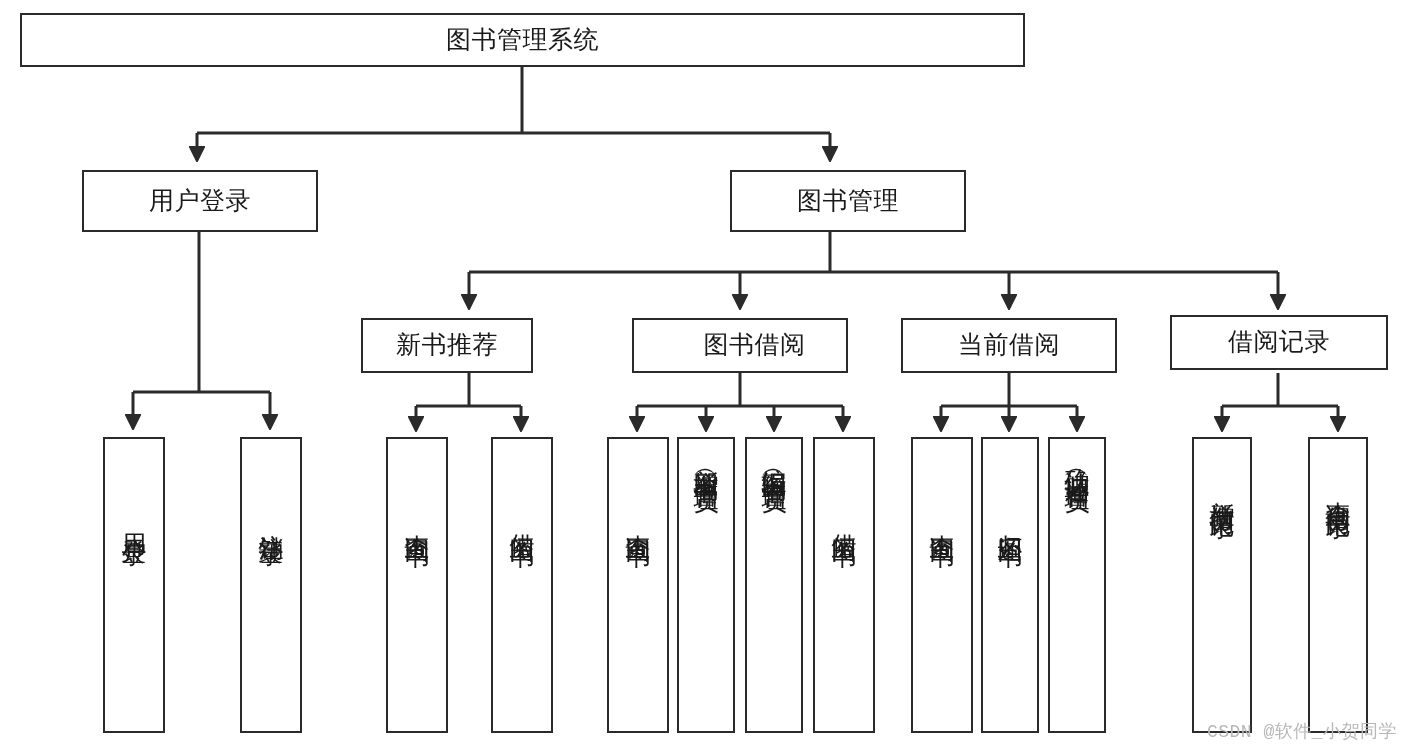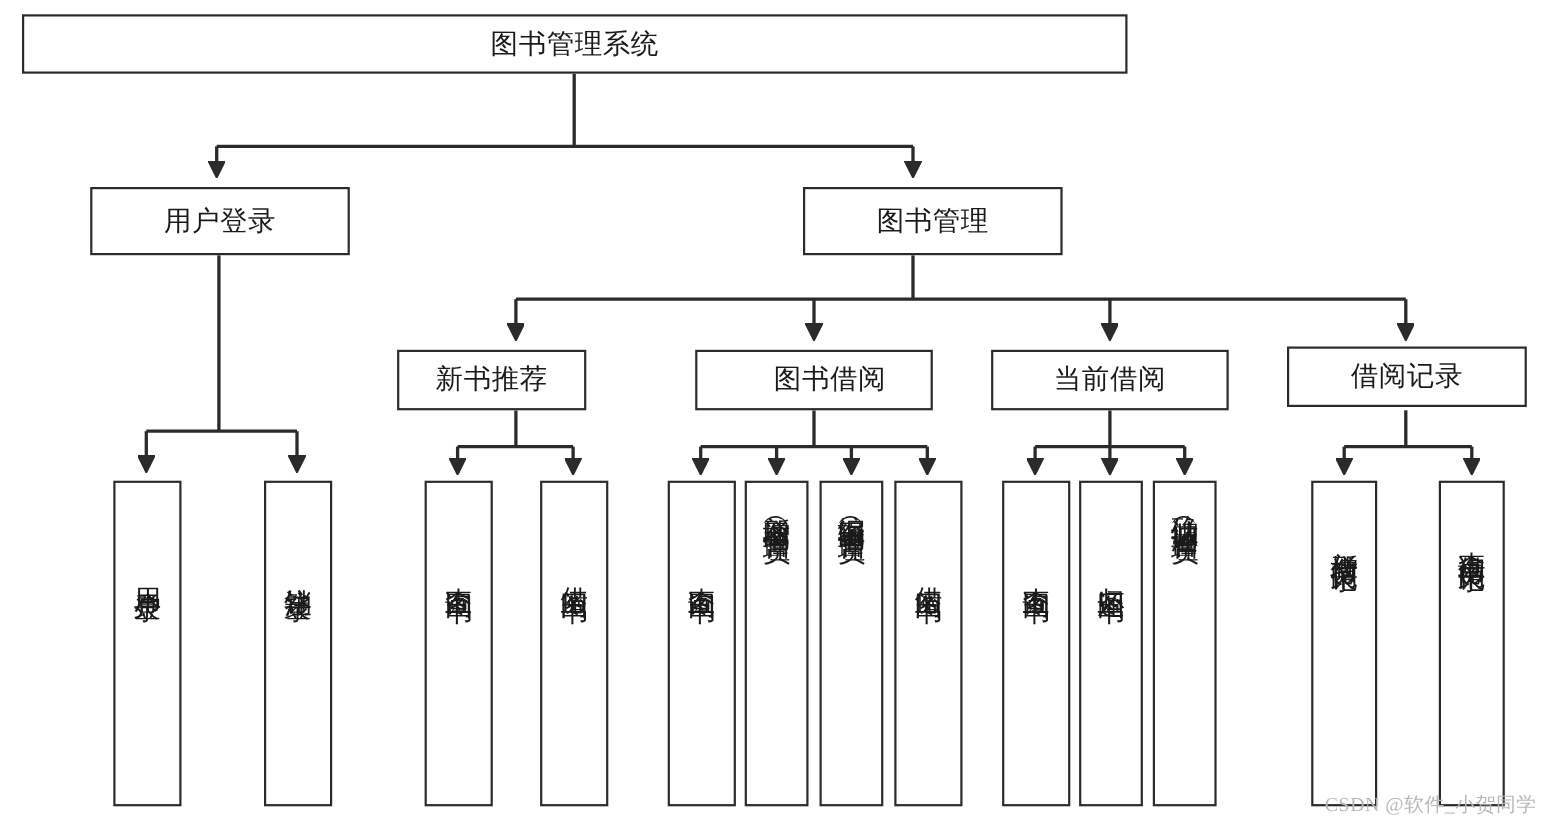--- a/index.html
+++ b/index.html
@@ -64,21 +64,21 @@
   }
   .watermark {
     position: absolute;
     right: 8px;
     bottom: 4px;
     font-size: 18px;
     color: #b8b8b8;
     z-index: 9;
     letter-spacing: 0.5px;
     white-space: nowrap;
-    font-family: Liberation Serif, serif;
+    font-family: Liberation Mono, monospace;
   }
   svg line, svg path, svg polyline {
     stroke: #2b2b2b;
   }
 </style>
 </head>
 <body>
 
 <svg id="diagram-canvas" viewBox="0 0 1405 747" xmlns="http://www.w3.org/2000/svg">
   <defs>

